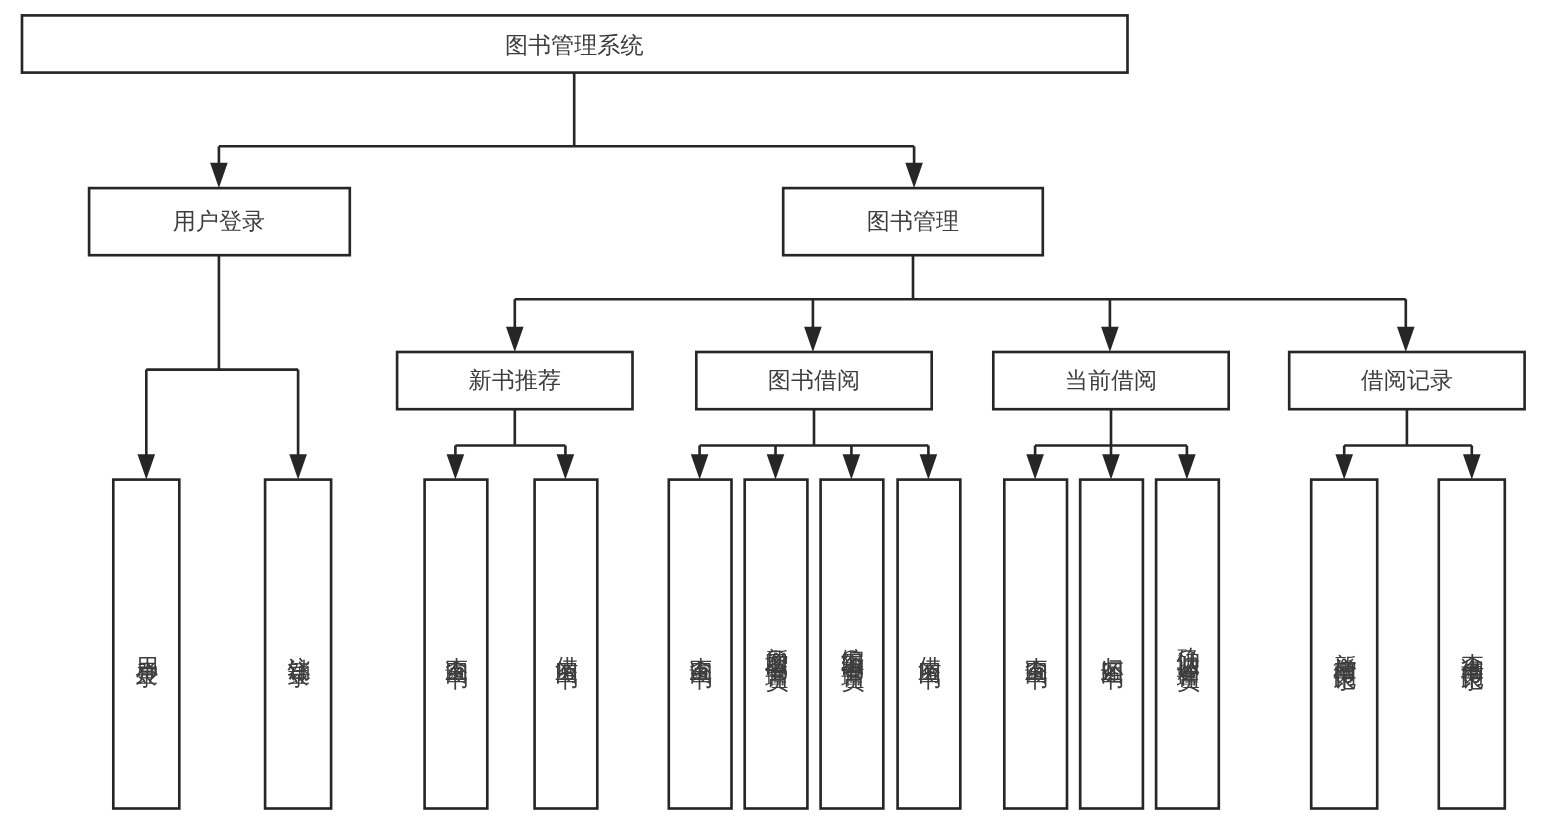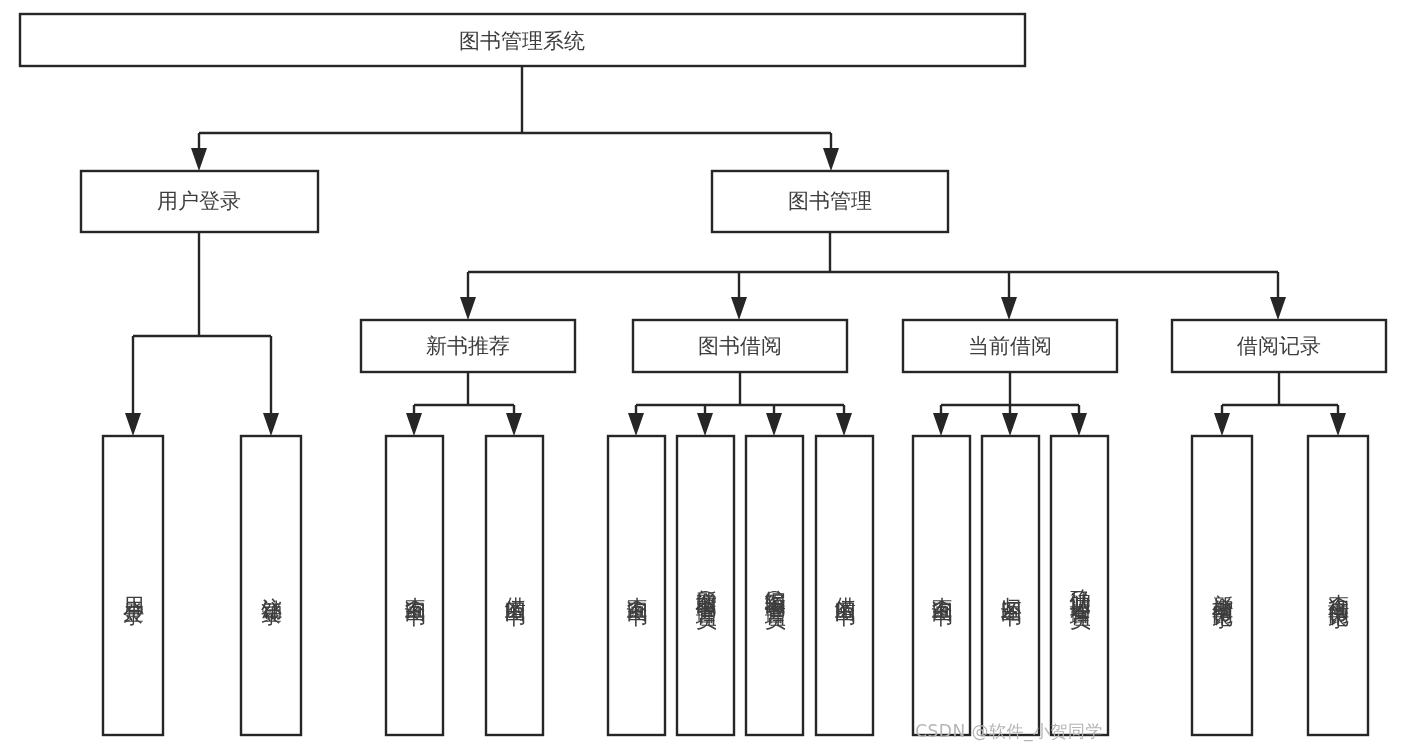--- a/index.html
+++ b/index.html
@@ -225,15 +225,14 @@
   <div class="leaf-label" style="left:746px; top:436px; width:57px; height:299px;">编辑图书（管理员）</div>
   <div class="leaf-label" style="left:816px; top:436px; width:57px; height:299px;">借阅图书</div>
 
   <div class="leaf-label" style="left:913px; top:436px; width:57px; height:299px;">查询图书</div>
   <div class="leaf-label" style="left:982px; top:436px; width:57px; height:299px;">归还图书</div>
   <div class="leaf-label" style="left:1051px; top:436px; width:57px; height:299px;">确认归还（管理员）</div>
 
   <div class="leaf-label" style="left:1192px; top:436px; width:60px; height:299px;">新增借阅记录</div>
   <div class="leaf-label" style="left:1308px; top:436px; width:60px; height:299px;">查询借阅记录</div>
 
-  <div class="watermark">CSDN @软件_小贺同学</div>
 
 </div>
 
 </body></html>

